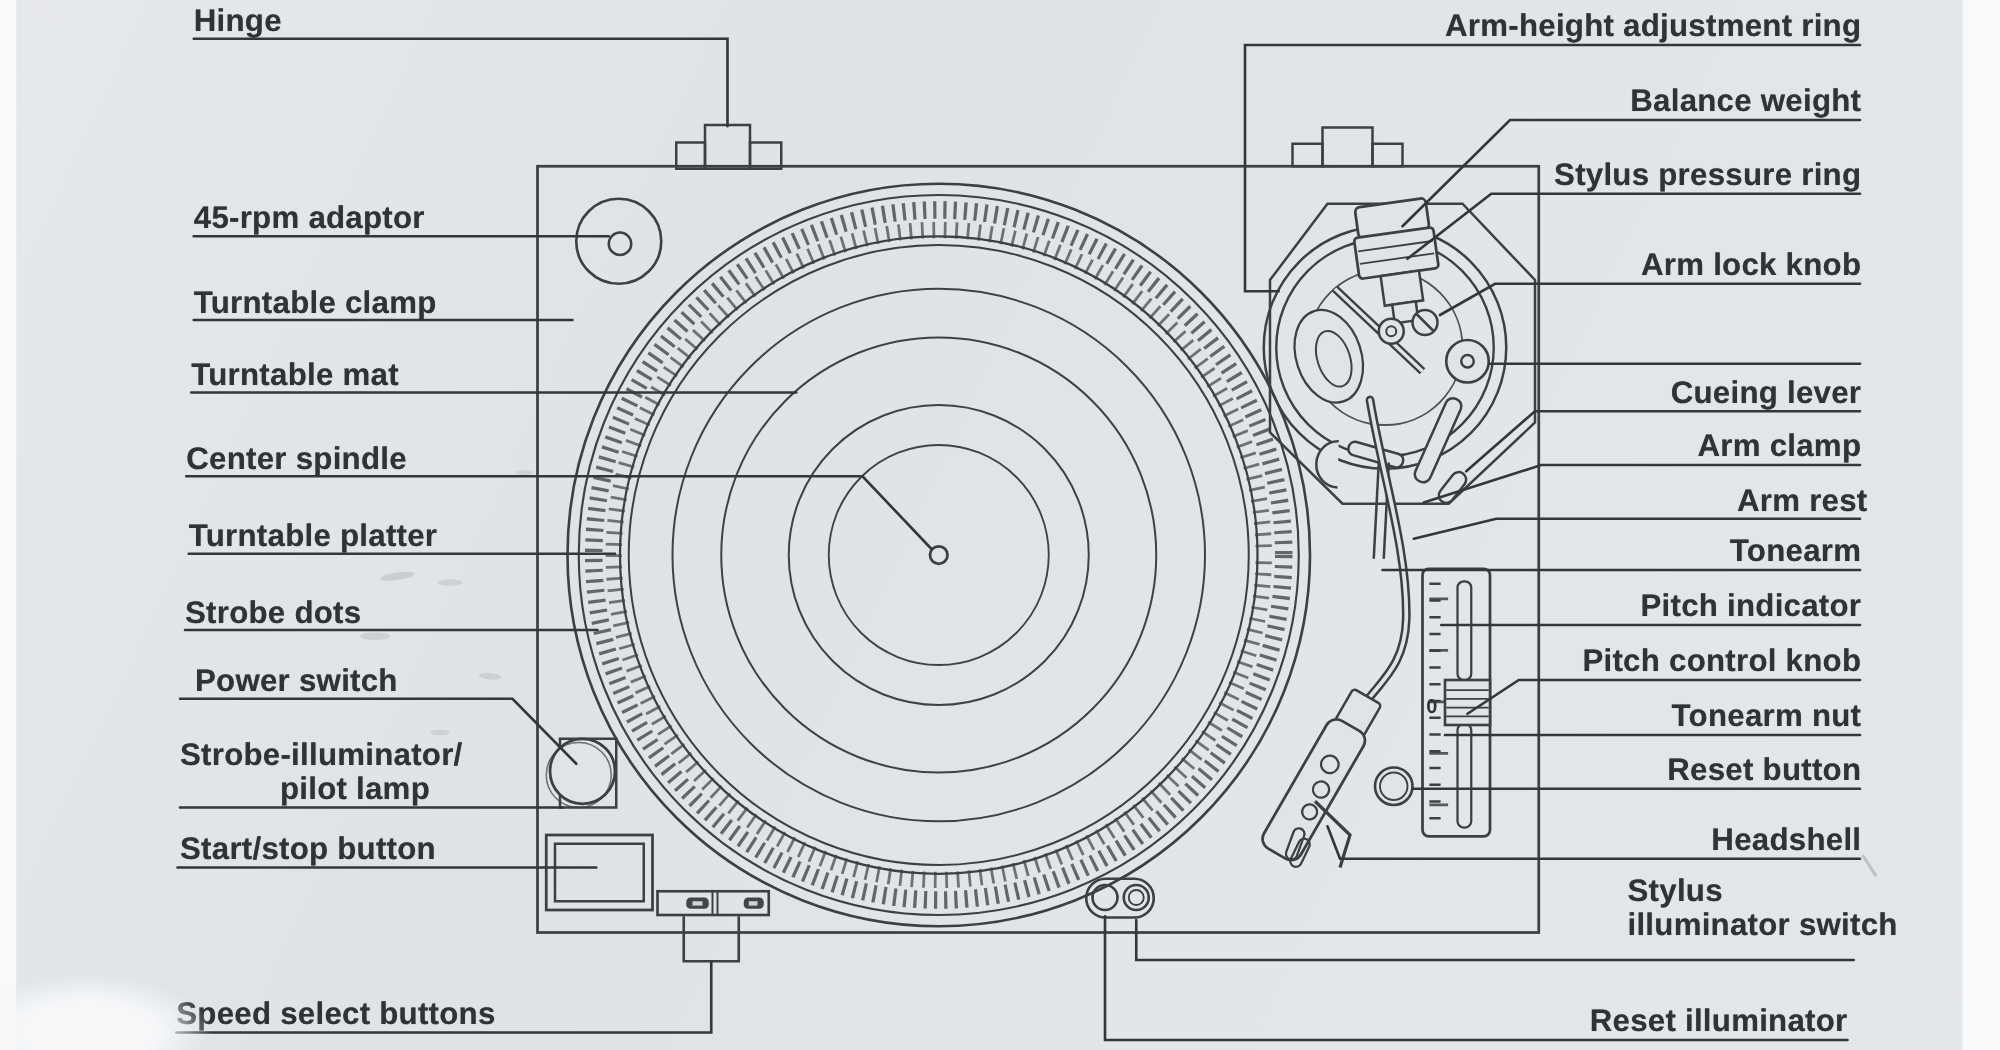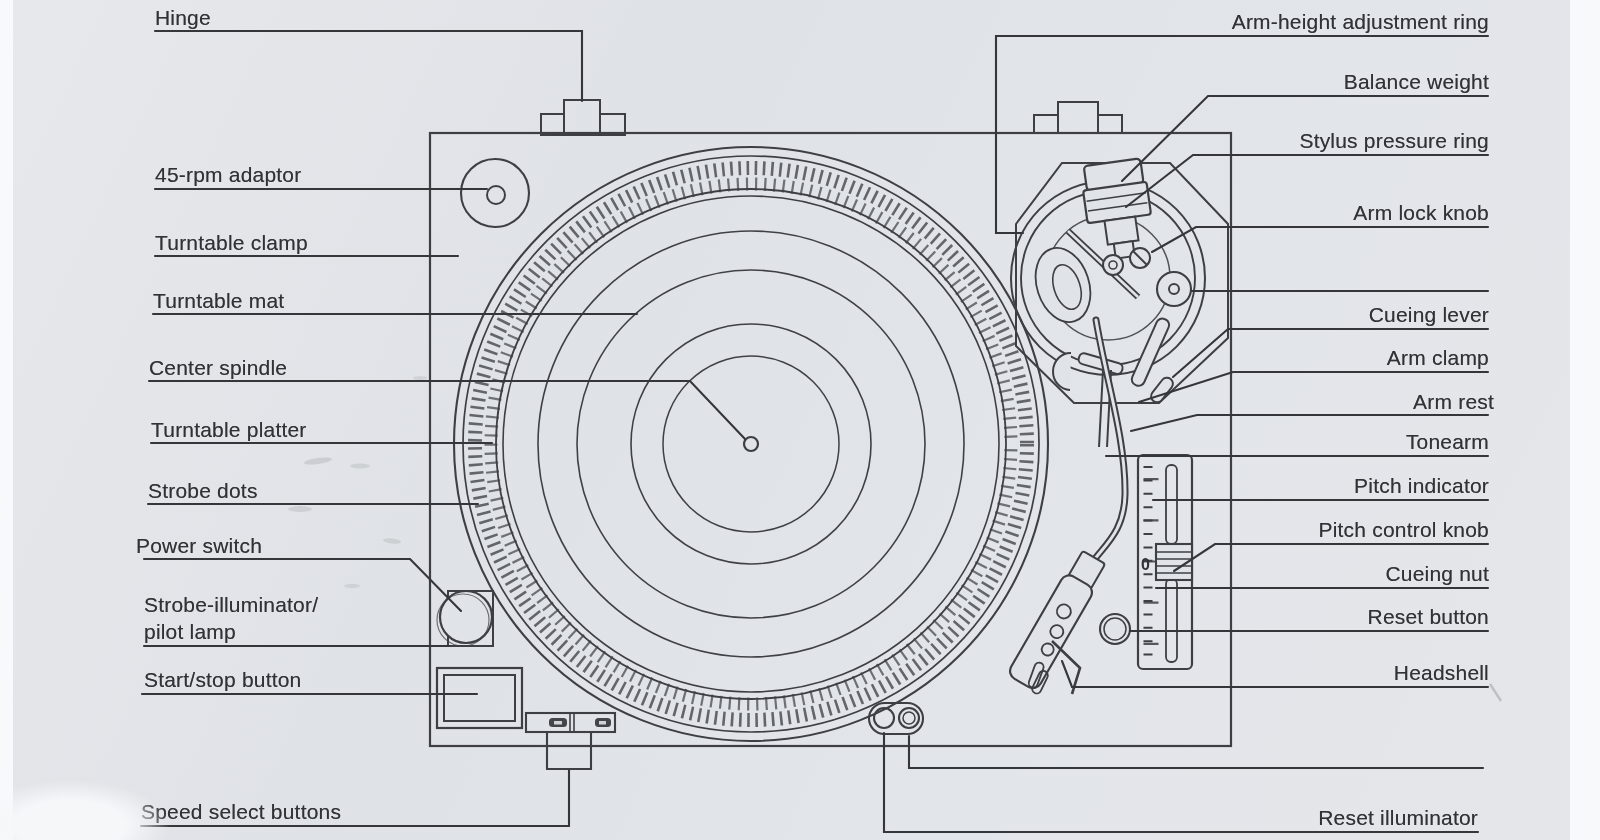--- a/index.html
+++ b/index.html
@@ -3,21 +3,21 @@
 <meta charset="utf-8">
 <style>
   html,body{margin:0;padding:0;background:#c9ccd1;}
   .page{
     position:relative;width:1600px;height:840px;overflow:hidden;
     background:linear-gradient(115deg,#e6e8ec 0%,#dfe2e6 35%,#e2e5e9 70%,#e4e6ea 100%);
     font-family:"Liberation Sans","DejaVu Sans",sans-serif;
   }
   .art{position:absolute;left:0;top:0;width:1600px;height:840px;}
   .lbl{
-    position:absolute;font-size:21px;line-height:27px;font-weight:400;
+    position:absolute;font-size:25px;line-height:27px;font-weight:700;
     color:#303236;letter-spacing:0.2px;white-space:nowrap;
     text-shadow:0 0 0.6px rgba(45,47,52,.55);
   }
   .r{text-align:left;}
   .l2{display:block;}
   .edge{position:absolute;background:#f7f9fb;}
   .edge-soft{position:absolute;background:radial-gradient(closest-side,#f5f7f9 55%,rgba(245,247,249,0));}
 </style>
 </head>
 <body>
@@ -204,40 +204,44 @@
     </g>
   </svg>
 
   <div class="lbl" style="left:155px;top:4px"><span>Hinge</span></div>
   <div class="lbl" style="left:155px;top:161px"><span>45-rpm adaptor</span></div>
   <div class="lbl" style="left:155px;top:229px"><span>Turntable clamp</span></div>
   <div class="lbl" style="left:153px;top:287px"><span>Turntable mat</span></div>
   <div class="lbl" style="left:149px;top:354px"><span>Center spindle</span></div>
   <div class="lbl" style="left:151px;top:416px"><span>Turntable platter</span></div>
   <div class="lbl" style="left:148px;top:477px"><span>Strobe dots</span></div>
-  <div class="lbl" style="left:136px;top:532px"><span>Power switch</span></div>
+  <div class="lbl" style="left:156px;top:532px"><span>Power switch</span></div>
   <div class="lbl" style="left:144px;top:591px;width:200px">
     <span class="l2">Strobe-illuminator/</span>
-    <span class="l2" style="text-align:left">pilot lamp</span>
+    <span class="l2" style="text-align:right">pilot lamp</span>
   </div>
   <div class="lbl" style="left:144px;top:666px"><span>Start/stop button</span></div>
   <div class="lbl" style="left:141px;top:798px"><span>Speed select buttons</span></div>
 
   <div class="lbl r" style="right:111px;top:8px"><span>Arm-height adjustment ring</span></div>
   <div class="lbl r" style="right:111px;top:68px"><span>Balance weight</span></div>
   <div class="lbl r" style="right:111px;top:127px"><span>Stylus pressure ring</span></div>
   <div class="lbl r" style="right:111px;top:199px"><span>Arm lock knob</span></div>
   <div class="lbl r" style="right:111px;top:301px"><span>Cueing lever</span></div>
   <div class="lbl r" style="right:111px;top:344px"><span>Arm clamp</span></div>
   <div class="lbl r" style="right:106px;top:388px"><span>Arm rest</span></div>
   <div class="lbl r" style="right:111px;top:428px"><span>Tonearm</span></div>
   <div class="lbl r" style="right:111px;top:472px"><span>Pitch indicator</span></div>
   <div class="lbl r" style="right:111px;top:516px"><span>Pitch control knob</span></div>
-  <div class="lbl r" style="right:111px;top:560px"><span>Cueing nut</span></div>
+  <div class="lbl r" style="right:111px;top:560px"><span>Tonearm nut</span></div>
   <div class="lbl r" style="right:111px;top:603px"><span>Reset button</span></div>
   <div class="lbl r" style="right:111px;top:659px"><span>Headshell</span></div>
+  <div class="lbl" style="left:1302px;top:700px">
+    <span class="l2">Stylus</span>
+    <span class="l2">illuminator switch</span>
+  </div>
   <div class="lbl r" style="right:122px;top:804px"><span>Reset illuminator</span></div>
 
   <div class="edge" style="left:0;top:0;width:13px;height:840px"></div>
   <div class="edge" style="right:0;top:0;width:30px;height:840px"></div>
   <div class="edge-soft" style="left:-30px;top:780px;width:200px;height:90px"></div>
 
 </div>
 
 </body></html>

